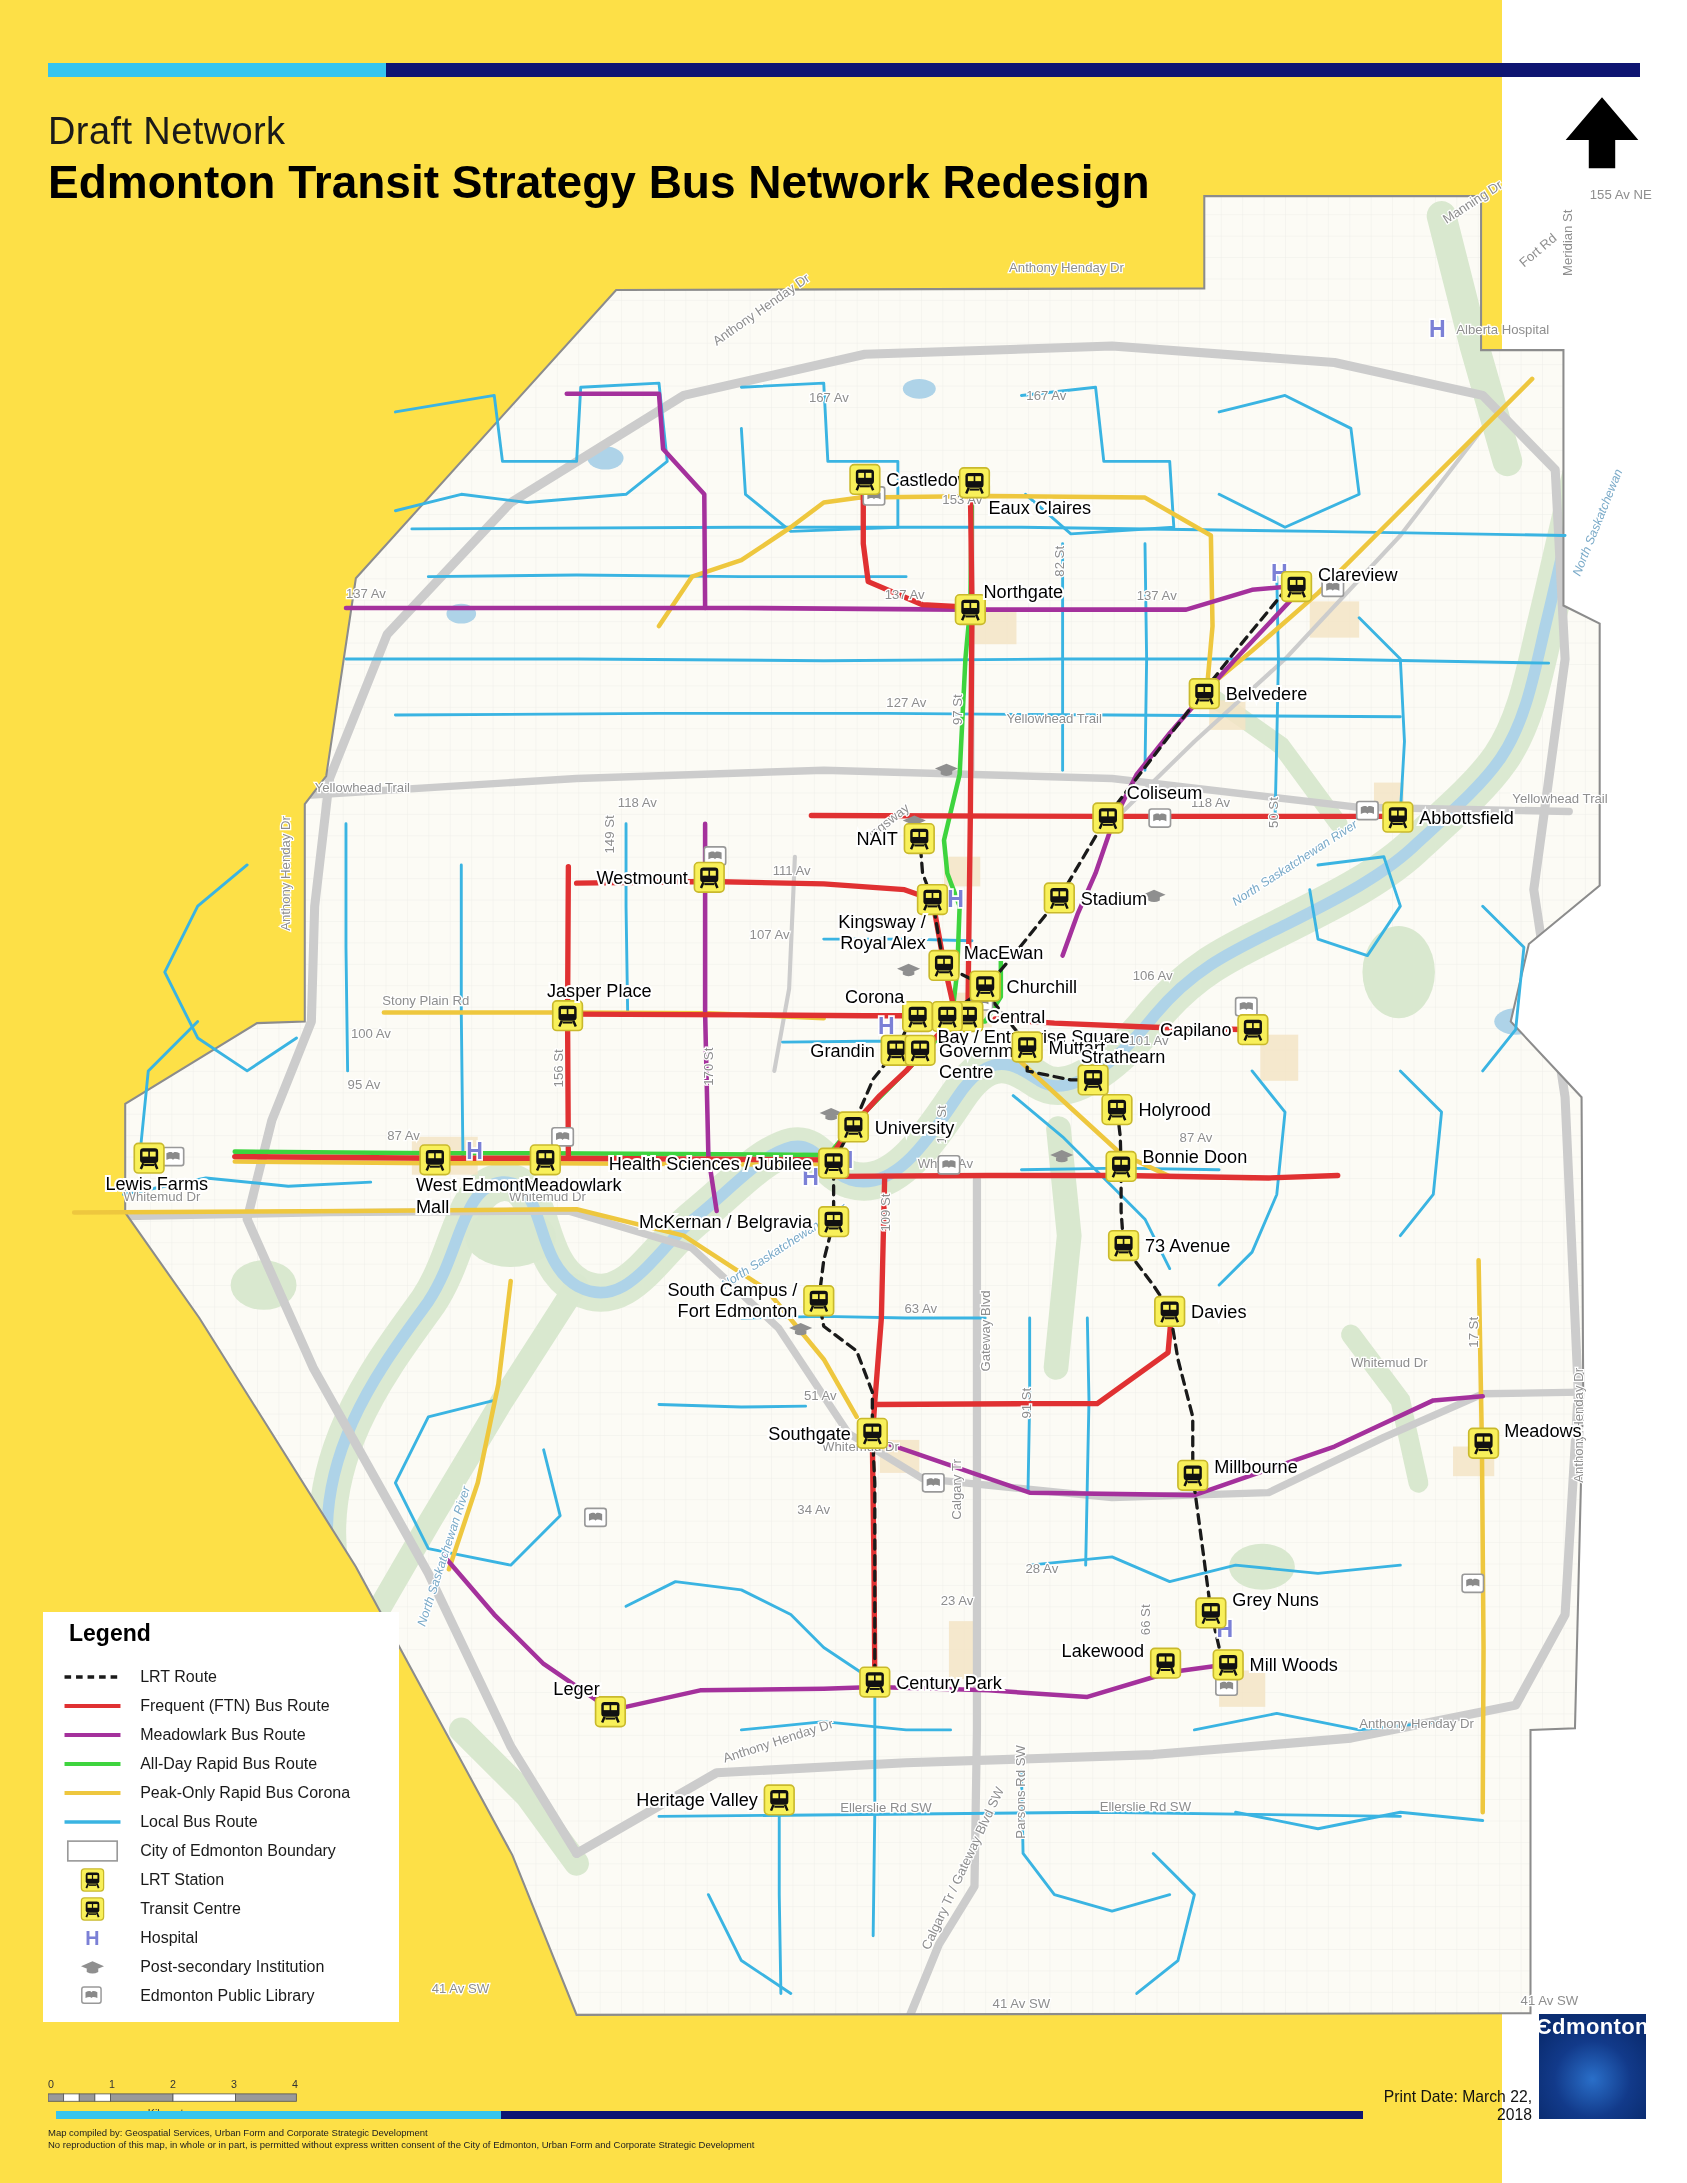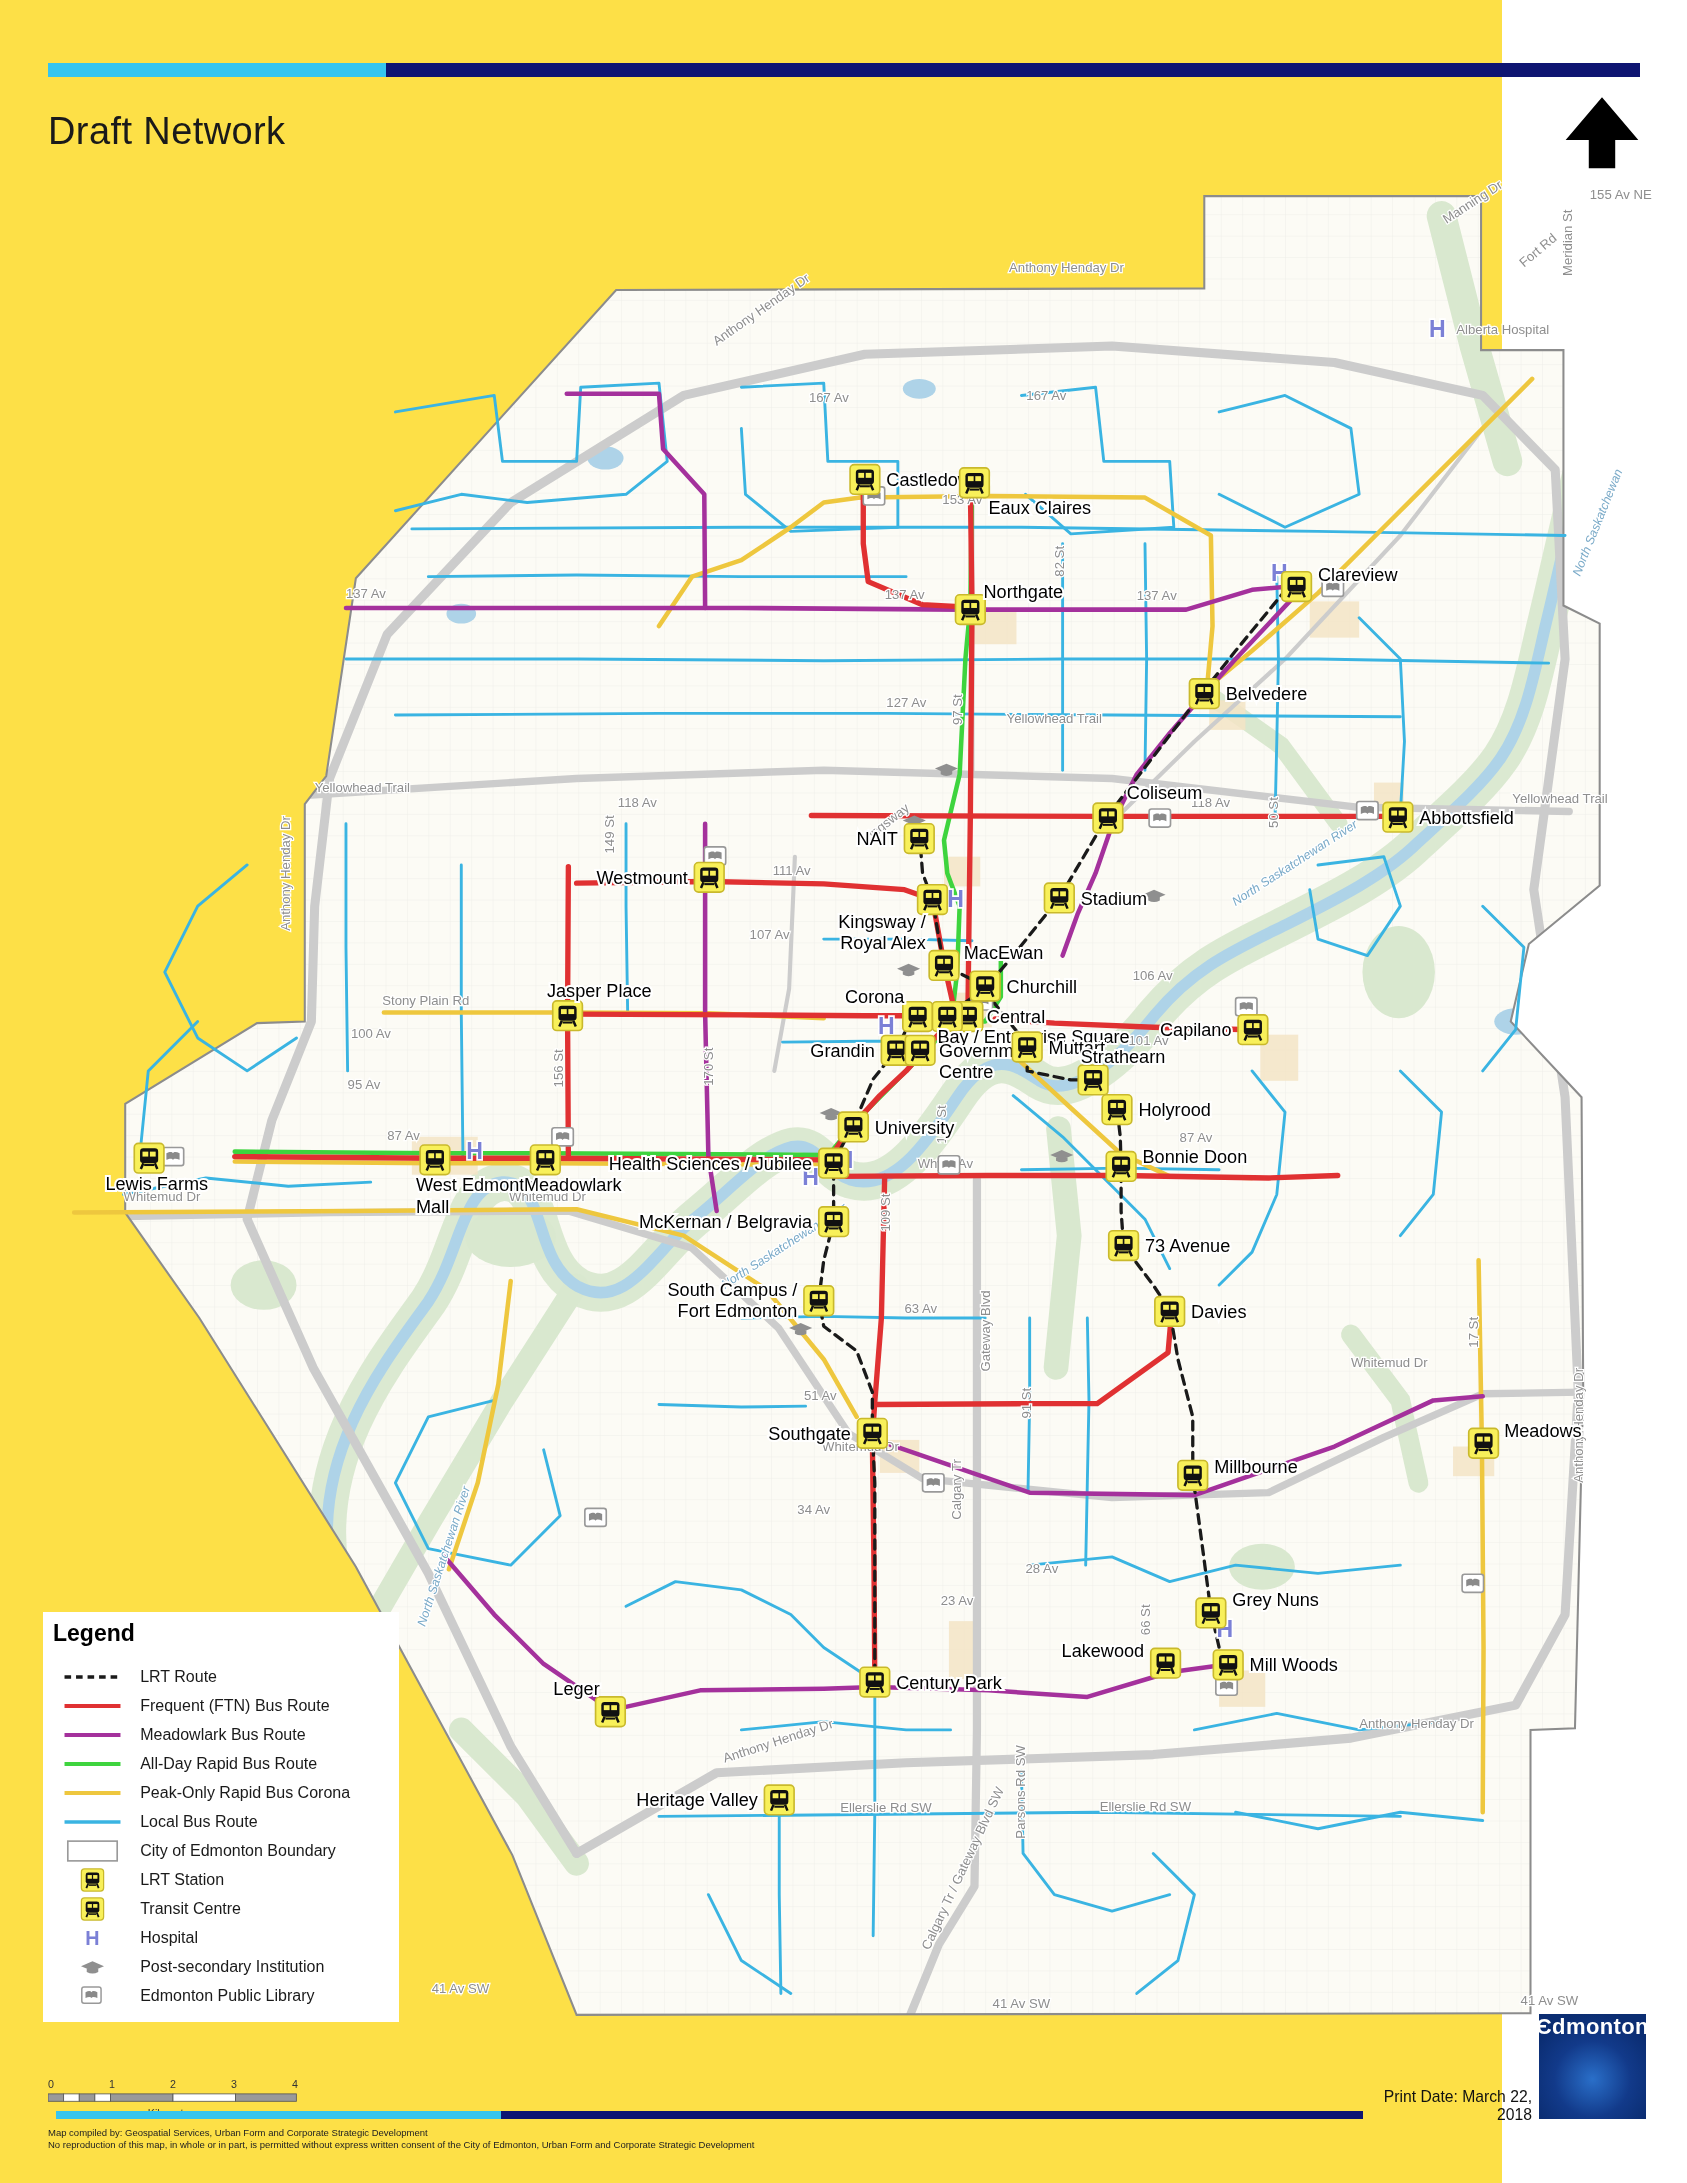--- a/index.html
+++ b/index.html
@@ -5,21 +5,21 @@
   html,body{margin:0;padding:0;background:#ffffff;}
   body{font-family:"Liberation Sans", sans-serif; width:1687px; height:2183px; position:relative; overflow:hidden;}
   #page{position:absolute; inset:0; width:1502px; height:2183px; background:#fde047;}
   .hdr-bar{position:absolute; top:63px; left:48px; width:1592px; height:14px; background:linear-gradient(to right, #36c5ee 0 338px, #0e1572 338px 100%);}
   .hdr-sub{position:absolute; top:110px; left:48px; font-size:38px; color:#1a1a1a; letter-spacing:0.4px;}
   .hdr-title{position:absolute; top:155px; left:48px; font-size:46px; font-weight:bold; color:#000;}
   #north-arrow{position:absolute; top:97px; left:1564px;}
   #mapsvg{position:absolute; top:0; left:0;}
   
   #legend{position:absolute; left:43px; top:1612px; width:346px; background:#ffffff; padding:8.2px 0 11.5px 10px;}
-  #legend h2{margin:0 0 15px 0; font-size:23px; font-weight:bold; color:#000;}
+  #legend h2{margin:0 0 15px 16px; font-size:23px; font-weight:bold; color:#000;}
   .lg-row{display:flex; align-items:center; height:29px;}
   .lg-swatch{width:79px; flex:0 0 79px; display:flex; justify-content:center; align-items:center;}
   .lg-label{font-size:16px; color:#1a1a1a; padding-left:8.2px;}
   
   #scalebar{position:absolute; left:48px; top:2078px; width:272px;}
   #scalebar .ticks{display:flex; justify-content:space-between; font-size:10.7px; color:#333; margin-bottom:0.8px; width:250px;}
   #scalebar .unit{text-align:center; width:250px; font-size:10.7px; color:#333; margin-top:1.6px;}
   
   .ftr-bar{position:absolute; top:2111px; left:56px; width:1307px; height:8.2px; background:linear-gradient(to right,#36c5ee 0 445px,#0e1572 445px 100%);}
   #printdate{position:absolute; left:1359px; top:2088px; width:173px; text-align:right; font-size:15.7px; color:#111;}
@@ -27,20 +27,21 @@
   #edm-logo span{color:#fff; font-size:22px; font-weight:bold; letter-spacing:0.4px;}
   .credits{position:absolute; left:48px; top:2127px; font-size:9.5px; color:#222; line-height:12.4px;}
 </style>
 </head>
 <body>
 
 <div id="page">
 
   <div class="hdr-bar"></div>
   <div class="hdr-sub">Draft Network</div>
+  <div class="hdr-title">Edmonton Transit Strategy Bus Network Redesign</div>
 
   <svg id="north-arrow" width="76" height="73" viewBox="0 0 92 88">
     <polygon points="46,0 90,52 62,52 62,86 30,86 30,52 2,52" fill="#000"></polygon>
   </svg>
 
   <svg id="mapsvg" width="1687" height="2183" viewBox="0 0 2048 2650">
       <defs>
         <pattern id="grid" width="26" height="26" patternUnits="userSpaceOnUse">
           <path d="M26,0 L0,0 L0,26" fill="none" stroke="#ebebe6" stroke-width="1"></path>
         </pattern>

